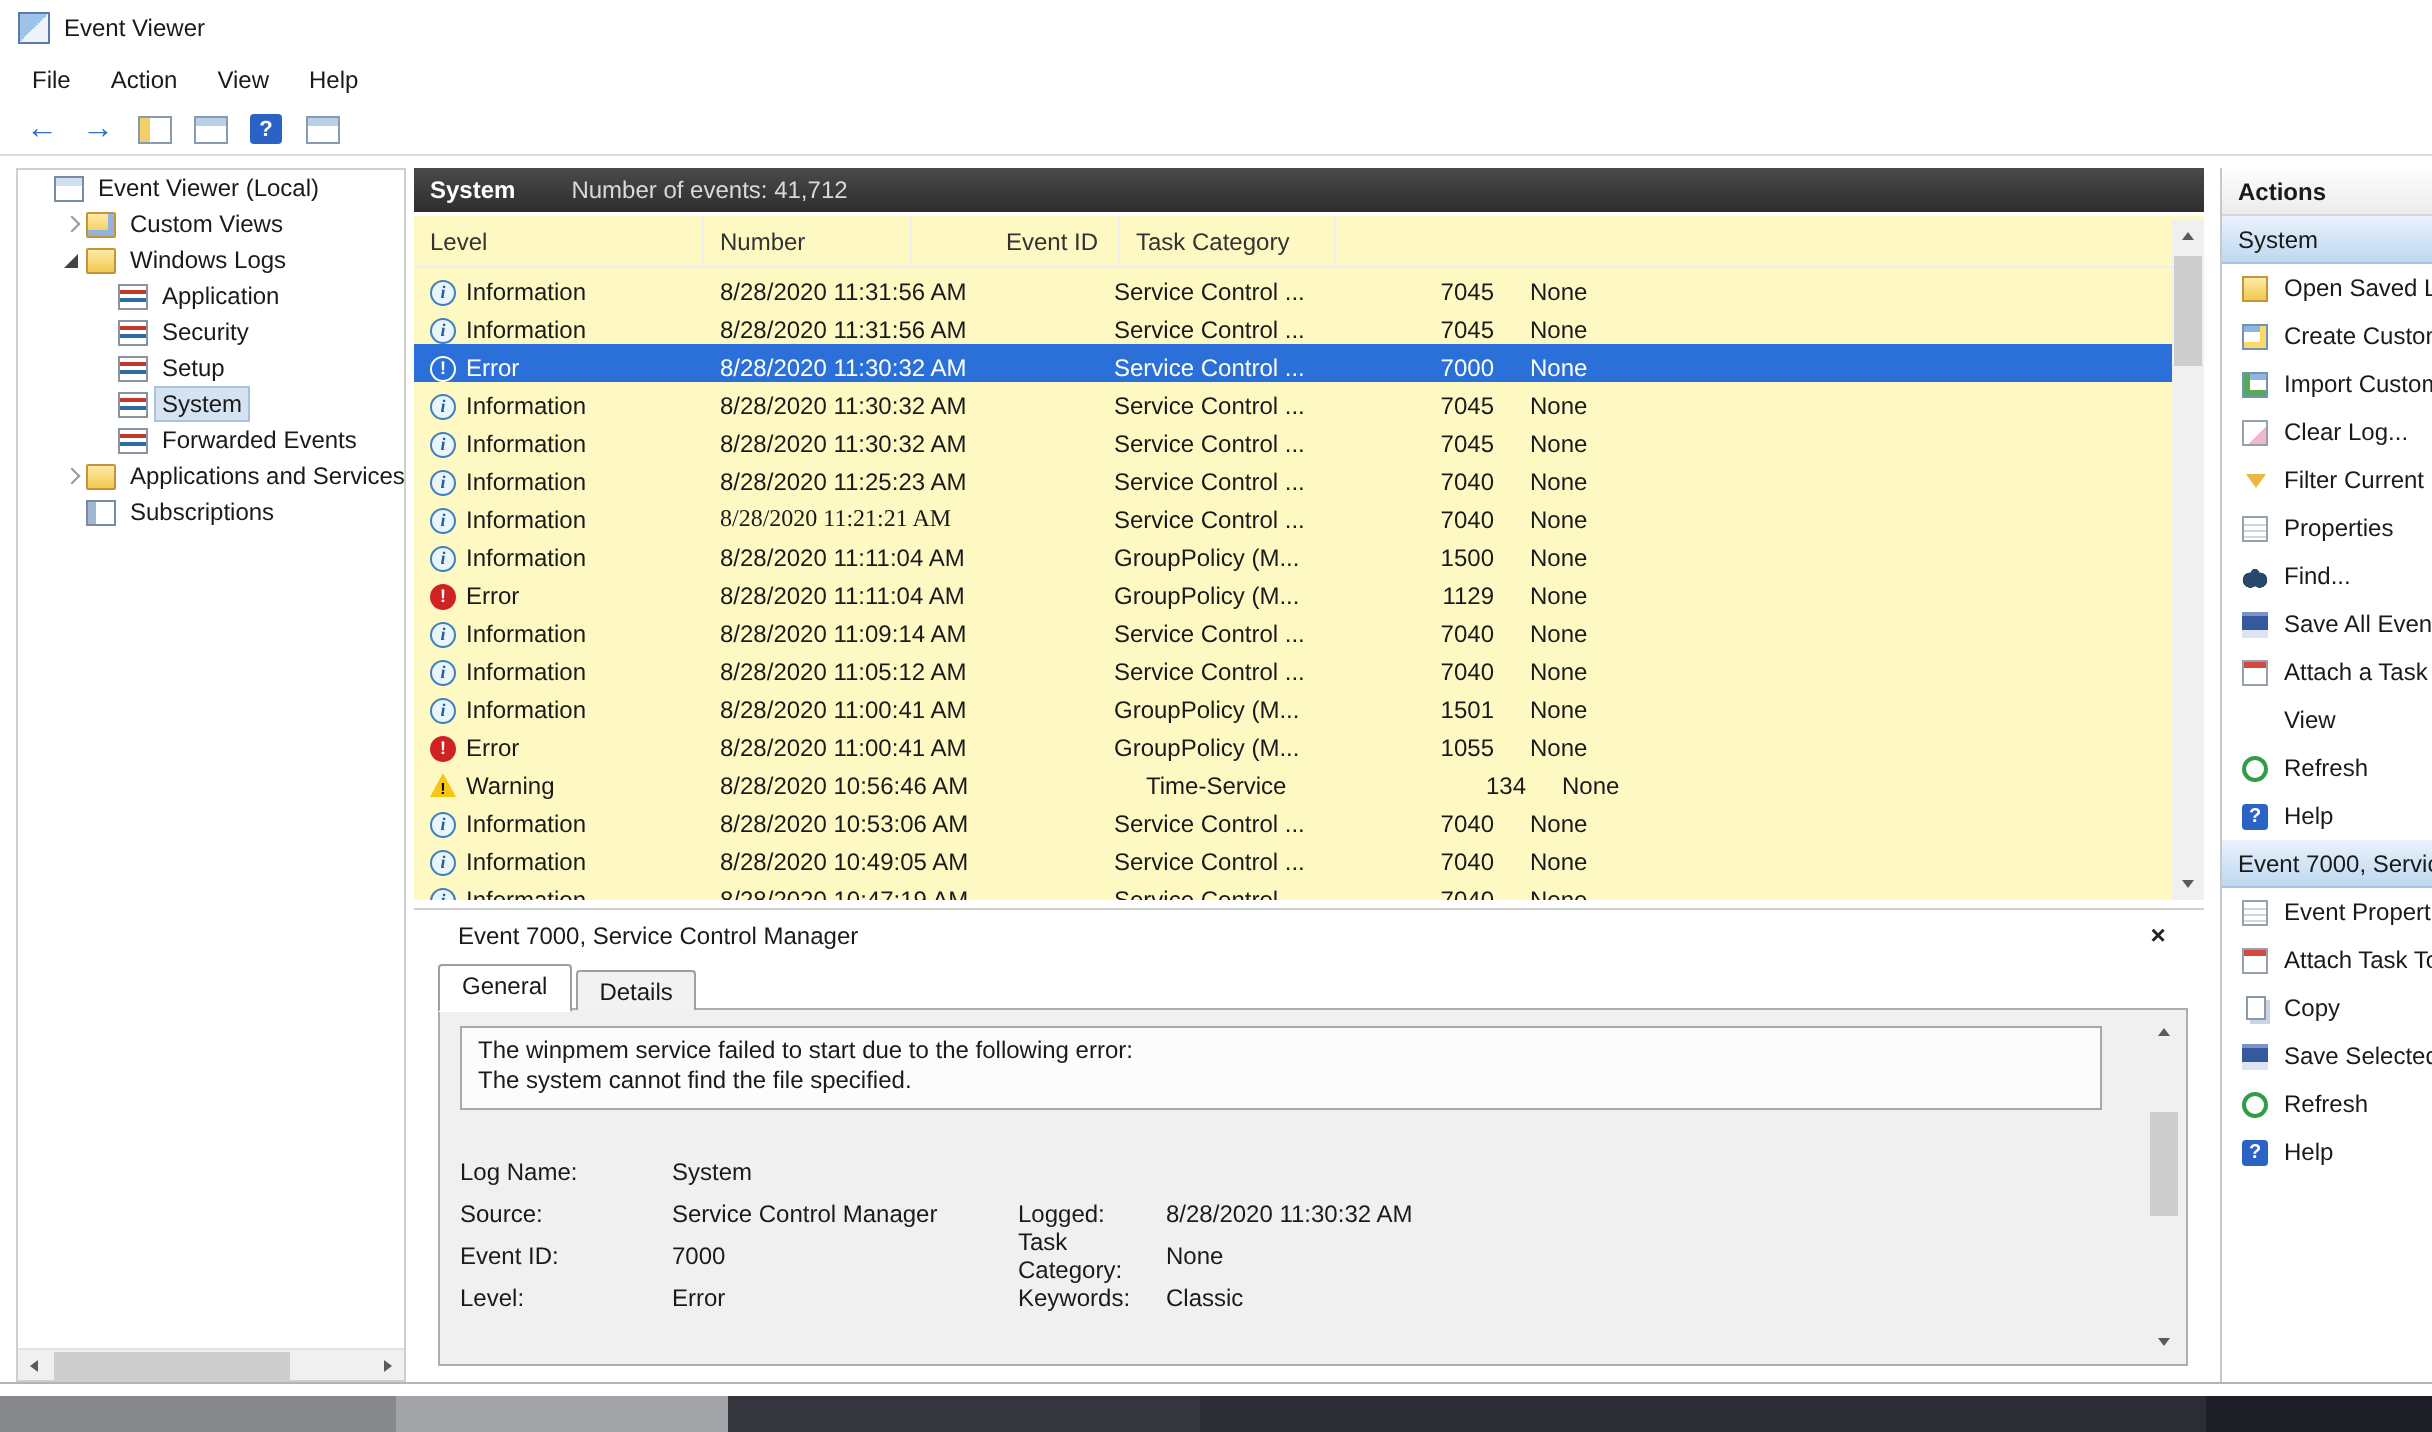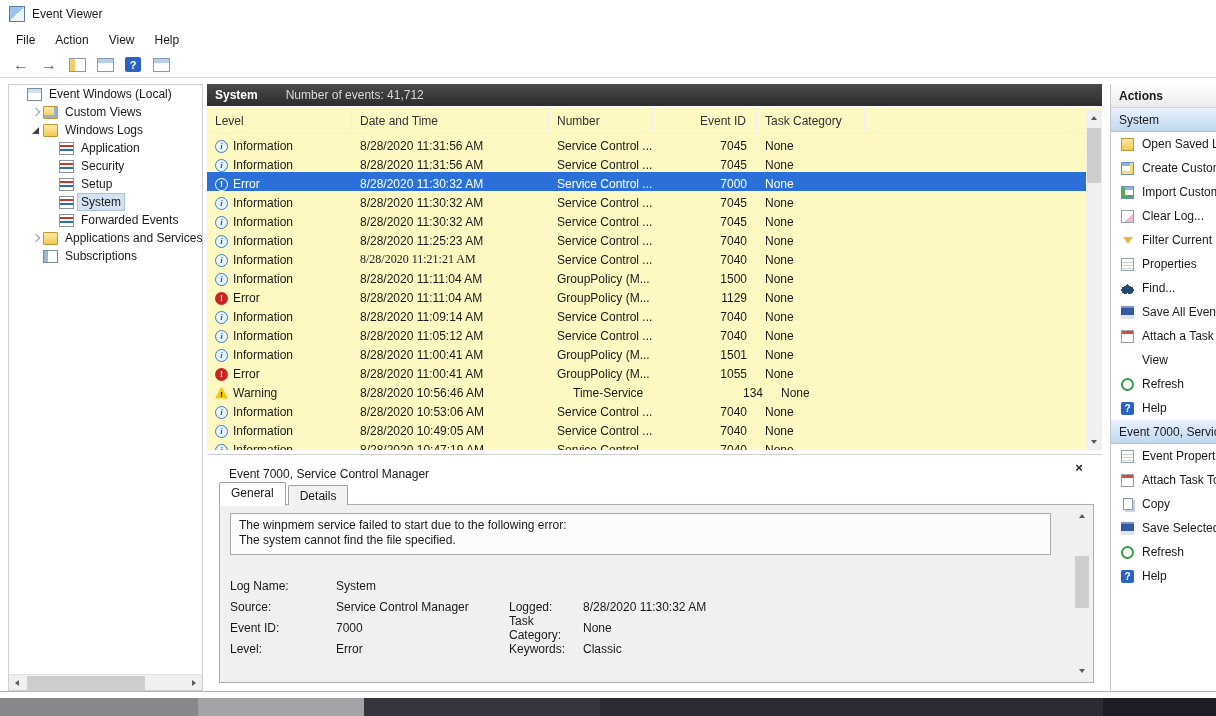--- a/index.html
+++ b/index.html
@@ -78,21 +78,21 @@
   .info-icon{border-radius:50%;background:#eaf4fd;border:1px solid #3f7fc1}
   .info-icon::after{content:"i";position:absolute;left:0;top:0;right:0;bottom:0;display:flex;align-items:center;justify-content:center;color:#1d5d9f;font-family:"Liberation Serif",serif;font-style:italic;font-weight:bold;font-size:9px}
   .error-icon{border-radius:50%;background:#cf2222}
   .error-icon::after{content:"!";position:absolute;left:0;top:0;right:0;bottom:0;display:flex;align-items:center;justify-content:center;color:#fff;font-weight:bold;font-size:9px}
   .trow.selected .error-icon{background:transparent;box-shadow:inset 0 0 0 1px #fff}
   .warning-icon{background:#f8c513;clip-path:polygon(50% 0,100% 92%,0 92%)}
   .warning-icon::after{content:"!";position:absolute;left:0;top:2px;right:0;bottom:0;display:flex;align-items:center;justify-content:center;color:#000;font-weight:bold;font-size:8px}
 
   
   .details-pane{margin-top:4px;flex:1;display:flex;flex-direction:column;border-top:1px solid #d0d0d0;background:#fff;min-height:0}
-  .details-title{height:26px;flex:0 0 26px;display:flex;align-items:flex-end;padding-left:22px;position:relative}
+  .details-title{height:26px;flex:0 0 26px;display:flex;align-items:center;padding-left:22px;position:relative}
   .close-x{position:absolute;right:16px;top:5px;font-size:13px;font-weight:bold;color:#222;width:14px;text-align:center}
   .close-x::before{content:"\D7"}
   .tabs{height:24px;flex:0 0 24px;display:flex;align-items:flex-end;padding-left:12px;position:relative;z-index:2}
   .tab{height:20px;padding:3px 11px 16px;border:1px solid #9aa0a6;border-bottom:none;background:#f2f2f2;margin-right:2px;border-radius:2px 2px 0 0}
   .tab.active{background:#fff;height:24px;border-bottom:1px solid #fff;margin-bottom:-1px}
   .tab-content{flex:1;margin:-1px 8px 8px 12px;border:1px solid #a8aeb4;background:#f0f0f0;position:relative;padding:8px 30px 0 10px;z-index:1}
   .msg-box{border:1px solid #a9a9a9;background:#fcfcfc;padding:4px 8px;line-height:15px;min-height:42px;margin-right:12px}
   .fields{margin-top:20px}
   .frow{display:flex;height:21px;align-items:center}
   .flabel{width:106px;flex:0 0 106px}
@@ -164,21 +164,21 @@
         </div>
       </div>
 
     <div class="content">
 
       <div class="tree-pane">
         <div id="tree">
             <div class="tree-row" style="padding-left: 4px;">
               <span class="expander none"></span>
               <span class="tic console-root-icon"></span>
-              <span class="tree-label">Event Windows (Local)</span>
+              <span class="tree-label">Event Viewer (Local)</span>
             </div>
             <div class="tree-row" style="padding-left: 20px;">
               <span class="expander collapsed"></span>
               <span class="tic custom-views-folder-icon"></span>
               <span class="tree-label">Custom Views</span>
             </div>
             <div class="tree-row" style="padding-left: 20px;">
               <span class="expander expanded"></span>
               <span class="tic folder-icon"></span>
               <span class="tree-label">Windows Logs</span>
@@ -229,21 +229,20 @@
       <div class="center-pane">
 
         <div class="list-header">
           <span class="lh-title">System</span>
           <span class="lh-sub">Number of events: 41,712</span>
         </div>
 
         <div class="table-area">
           <div class="thead" id="thead">
               <div class="th col0" style="width: 145px;">Level</div>
-              <div class="th col1" style="width: 197px;">Date and Time</div>
               <div class="th col2" style="width: 104px;">Number</div>
               <div class="th col3" style="width: 104px;">Event ID</div>
               <div class="th col4" style="width: 108px;">Task Category</div>
             </div>
           <div class="tbody" id="tbody">
               <div class="trow">
                 <div class="td lvlcell" style="width: 145px;">
                   <span class="lvl info-icon"></span>
                   <span>Information</span>
                 </div>

